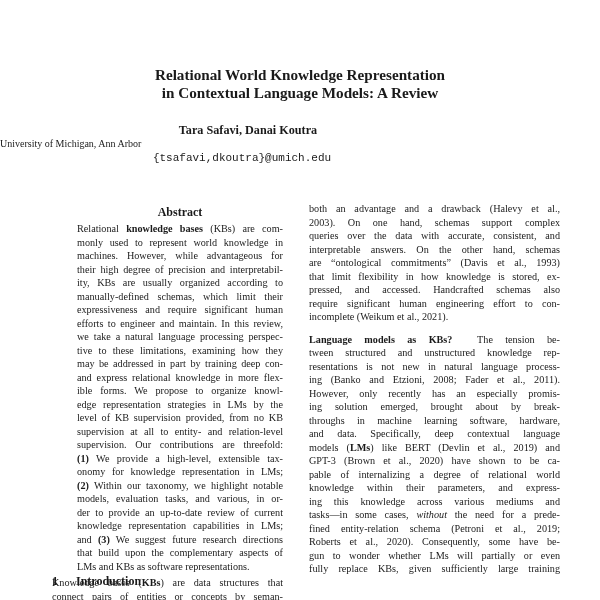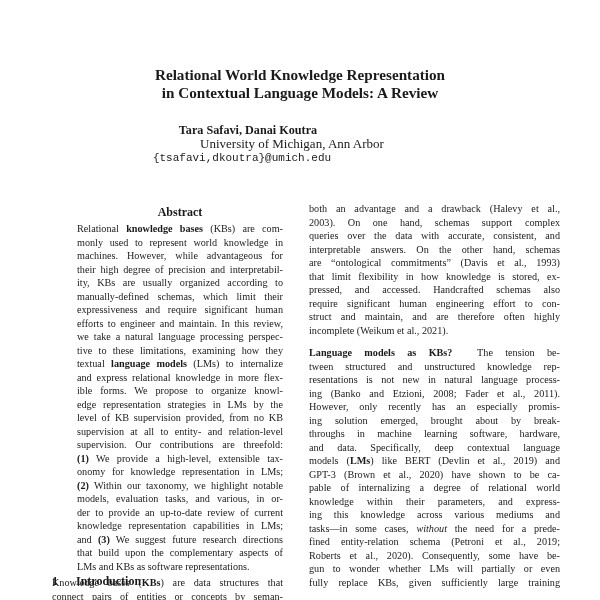--- a/index.html
+++ b/index.html
@@ -2,22 +2,22 @@
 <html><head>
   <meta charset="utf-8">
   <style>
     html, body { margin:0; padding:0; background:#ffffff; }
     body { width:600px; height:600px; overflow:hidden; position:relative;
       font-family:"Liberation Serif", "DejaVu Serif", serif; color:#1a1a1a; }
     .title { position:absolute; top:66px; left:0; width:600px; text-align:center;
       font-weight:bold; font-size:15.2px; line-height:18px; }
     .authors { position:absolute; top:123px; left:0; width:496px; text-align:center;
       font-weight:bold; font-size:12.2px; line-height:14px; }
-    .affil { position:absolute; top:137px; left:0; width:584px; text-align:center;
-      font-size:13px; line-height:14px; }
+    .affil { position:absolute; top:137px; left:0; width:584px; 
+      font-size:10px; line-height:14px; }
     .email { position:absolute; top:151px; left:0; width:484px; text-align:center;
       font-family:"Liberation Mono", "DejaVu Sans Mono", monospace; font-size:11px; line-height:14px; }
     .abs-head { position:absolute; top:205px; left:77px; width:206px; text-align:center;
       font-weight:bold; font-size:12px; line-height:14px; }
     .col { position:absolute; font-size:10.2px; line-height:13.5px; text-align:justify; }
     .abs-body { top:222px; left:77px; width:206px; }
     .right-col { top:202px; left:309px; width:251px; }
     .line { display:block; white-space:nowrap; text-align:justify; text-align-last:justify; height:13.5px; }
     .line.last { text-align-last:left; }
     .intro-head { position:absolute; top:556px; left:52px; font-weight:bold; font-size:12px;margin-top:18px; }
@@ -44,21 +44,21 @@
       <span class="line">Relational <b>knowledge bases</b> (KBs) are com-</span>
       <span class="line">monly used to represent world knowledge in</span>
       <span class="line">machines. However, while advantageous for</span>
       <span class="line">their high degree of precision and interpretabil-</span>
       <span class="line">ity, KBs are usually organized according to</span>
       <span class="line">manually-defined schemas, which limit their</span>
       <span class="line">expressiveness and require significant human</span>
       <span class="line">efforts to engineer and maintain. In this review,</span>
       <span class="line">we take a natural language processing perspec-</span>
       <span class="line">tive to these limitations, examining how they</span>
-      <span class="line">textual <b>language models</b> (LMs) to internalize</span>
+      <span class="line">may be addressed in part by training deep con-</span>
       <span class="line">and express relational knowledge in more flex-</span>
       <span class="line">ible forms. We propose to organize knowl-</span>
       <span class="line">edge representation strategies in LMs by the</span>
       <span class="line">level of KB supervision provided, from no KB</span>
       <span class="line">supervision at all to entity- and relation-level</span>
       <span class="line">supervision. Our contributions are threefold:</span>
       <span class="line"><b>(1)</b> We provide a high-level, extensible tax-</span>
       <span class="line">onomy for knowledge representation in LMs;</span>
       <span class="line"><b>(2)</b> Within our taxonomy, we highlight notable</span>
       <span class="line">models, evaluation tasks, and various, in or-</span>
@@ -79,21 +79,20 @@
 
   <div class="col right-col" id="right-body">
       <span class="line">both an advantage and a drawback (Halevy et al.,</span>
       <span class="line">2003). On one hand, schemas support complex</span>
       <span class="line">queries over the data with accurate, consistent, and</span>
       <span class="line">interpretable answers. On the other hand, schemas</span>
       <span class="line">are “ontological commitments” (Davis et al., 1993)</span>
       <span class="line">that limit flexibility in how knowledge is stored, ex-</span>
       <span class="line">pressed, and accessed. Handcrafted schemas also</span>
       <span class="line">require significant human engineering effort to con-</span>
-      <span class="line">struct and maintain, and are therefore often highly</span>
       <span class="line last">incomplete (Weikum et al., 2021).</span>
       <div class="gap"></div>
       <span class="line"><b>Language models as KBs?</b>&nbsp;&nbsp;The tension be-</span>
       <span class="line">tween structured and unstructured knowledge rep-</span>
       <span class="line">resentations is not new in natural language process-</span>
       <span class="line">ing (Banko and Etzioni, 2008; Fader et al., 2011).</span>
       <span class="line">However, only recently has an especially promis-</span>
       <span class="line">ing solution emerged, brought about by break-</span>
       <span class="line">throughs in machine learning software, hardware,</span>
       <span class="line">and data. Specifically, deep contextual language</span>

